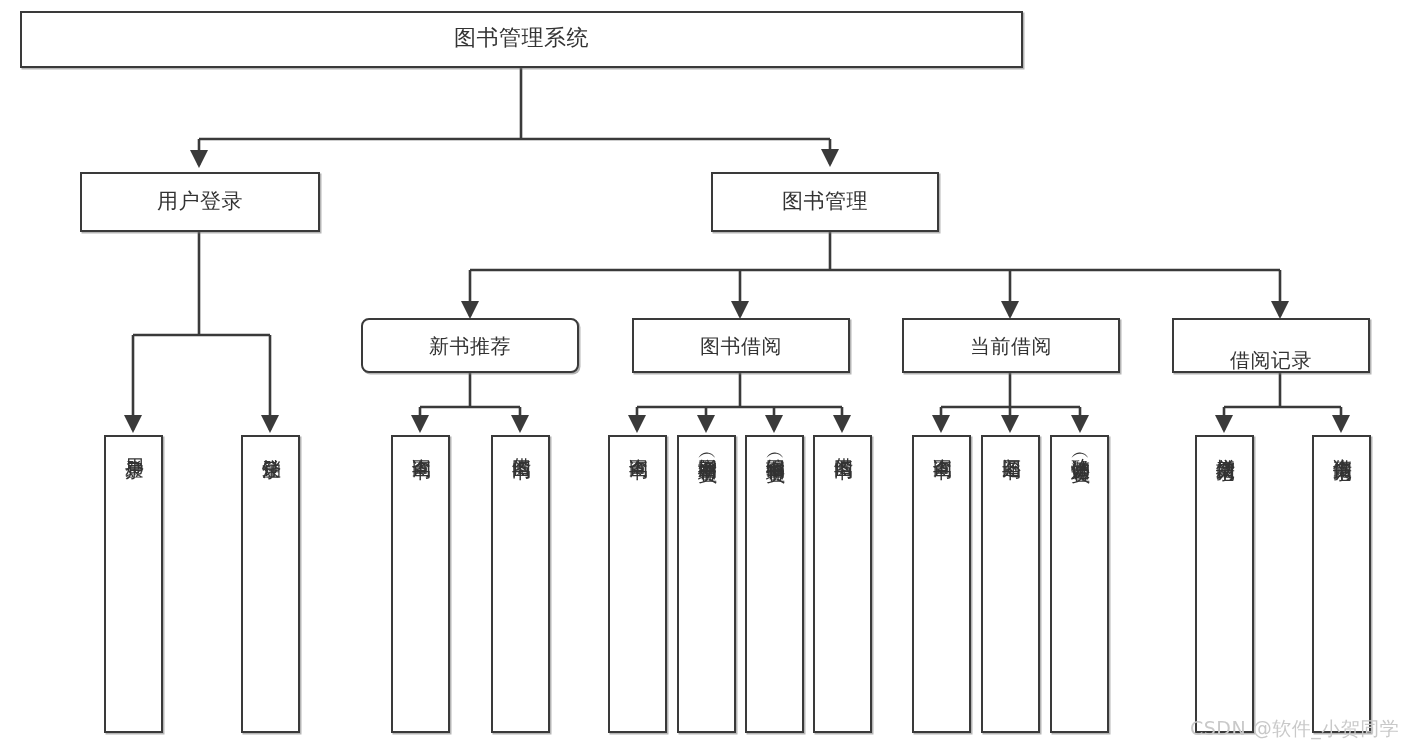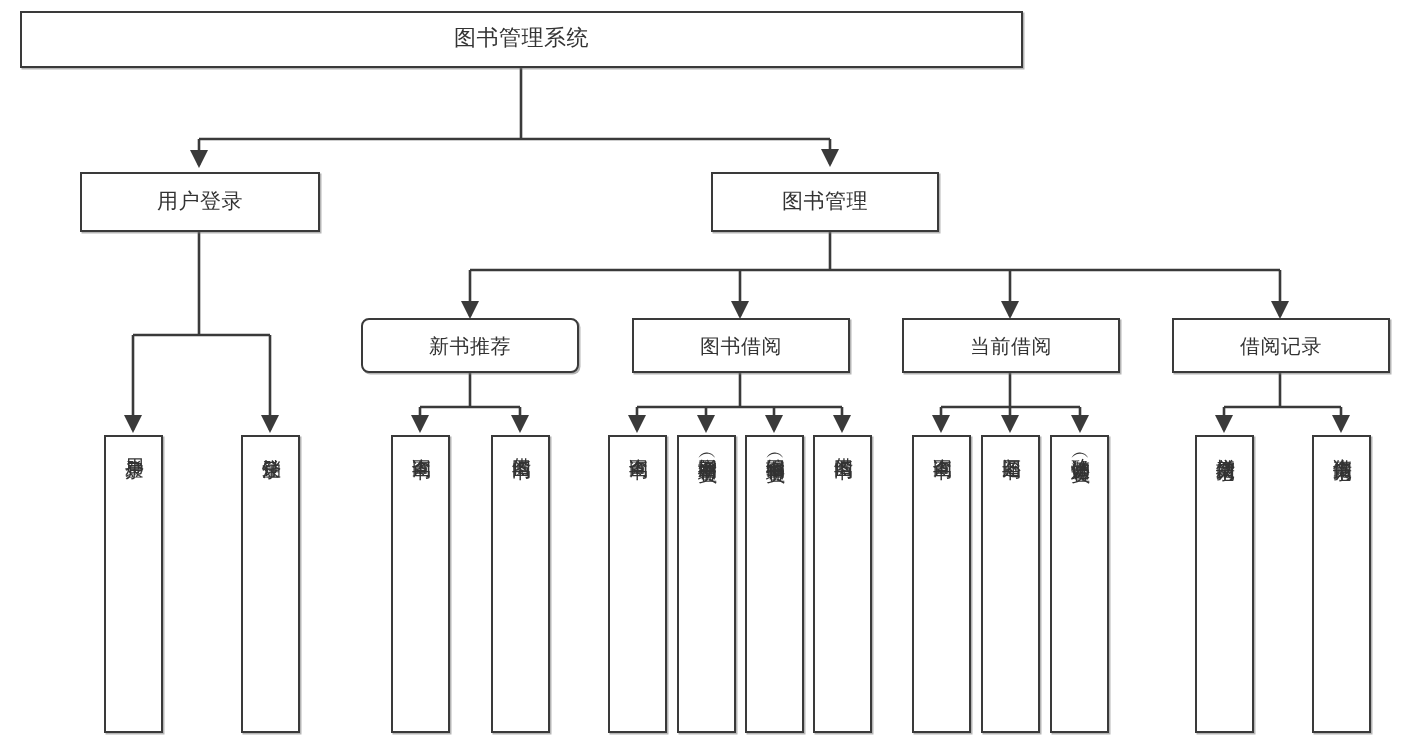--- a/index.html
+++ b/index.html
@@ -142,21 +142,21 @@
 
   <div class="node-box lvl2" style="left:361px; top:318px; width:218px; height:55px;border-radius:8px;">
     <span class="node-label-h">新书推荐</span>
   </div>
   <div class="node-box lvl2" style="left:632px; top:318px; width:218px; height:55px;">
     <span class="node-label-h">图书借阅</span>
   </div>
   <div class="node-box lvl2" style="left:902px; top:318px; width:218px; height:55px;">
     <span class="node-label-h">当前借阅</span>
   </div>
-  <div class="node-box lvl2" style="left:1172px; top:318px; width:218px; height:55px;">
+  <div class="node-box lvl2" style="left:1172px; top:318px; width:198px; height:55px;align-items:flex-end;">
     <span class="node-label-h">借阅记录</span>
   </div>
 
   <div class="node-box leaf" style="left:104px; top:435px; width:59px; height:298px;">
     <span class="node-label-v">用户登录</span>
   </div>
   <div class="node-box leaf" style="left:241px; top:435px; width:59px; height:298px;">
     <span class="node-label-v">注销登录</span>
   </div>
 
@@ -190,14 +190,15 @@
     <span class="node-label-v">确认归还（管理员）</span>
   </div>
 
   <div class="node-box leaf leaf-tall" style="left:1195px; top:435px; width:59px; height:298px;">
     <span class="node-label-v">新增借阅记录</span>
   </div>
   <div class="node-box leaf leaf-tall" style="left:1312px; top:435px; width:59px; height:298px;">
     <span class="node-label-v">查询借阅记录</span>
   </div>
 
+  <div class="watermark">CSDN @软件_小贺同学</div>
 
 </div>
 
 </body></html>

